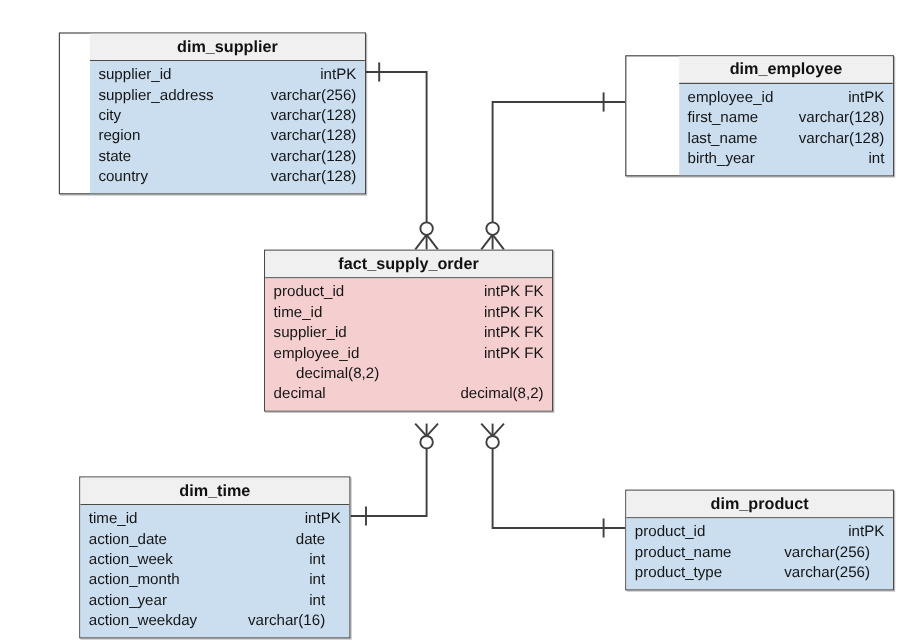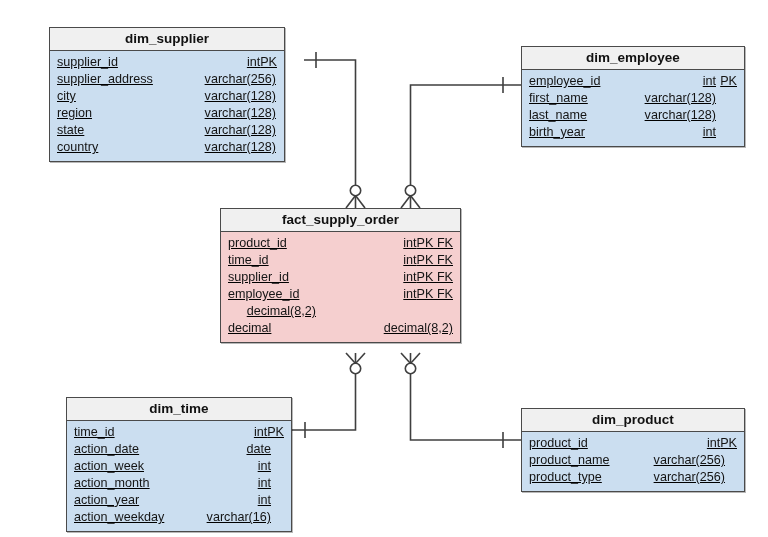--- a/index.html
+++ b/index.html
@@ -39,21 +39,20 @@
     font-weight: bold;
     color: #111111;
     background: #f0f0f0;
     border-bottom: 1.4px solid #4a4a4a;
     white-space: nowrap;
     overflow: hidden;
   }
   .entity-body {
     box-sizing: border-box;
     padding: 4px 0 4px 0;
-    text-decoration: underline;
   }
   .entity.blue .entity-body { background: #cbdef0; }
   .entity.pink .entity-body { background: #f5cfcf; }
   .attr-row {
     display: flex;
     align-items: baseline;
     height: 17px;
     font-size: 12.6px;
     color: #141414;
     white-space: nowrap;
@@ -132,21 +131,21 @@
           <circle cx="410.5" cy="368.5" r="5.2" fill="#ffffff"></circle>
           <path d="M 410.5 363.5 L 401 353"></path>
           <path d="M 410.5 363.5 L 410.5 353"></path>
           <path d="M 410.5 363.5 L 420 353"></path>
         </g>
       </g>
 
     </g>
   </svg>
 
-  <div class="entity blue supplier" style="left:49px; top:27px; width:236px;">
+  <div class="entity blue supplier" style="left:49px; top:27px; width:256px;padding-left:25px;">
     <div class="entity-header">dim_supplier</div>
     <div class="entity-body">
       <div class="attr-row">
         <span class="attr-name">supplier_id</span>
         <span class="attr-type">int</span>
         <span class="attr-key">PK</span>
       </div>
       <div class="attr-row">
         <span class="attr-name">supplier_address</span>
         <span class="attr-type">varchar(256)</span>
@@ -168,21 +167,21 @@
         <span class="attr-key"></span>
       </div>
       <div class="attr-row">
         <span class="attr-name">country</span>
         <span class="attr-type">varchar(128)</span>
         <span class="attr-key"></span>
       </div>
     </div>
   </div>
 
-  <div class="entity blue employee" style="left:521px; top:46px; width:224px;">
+  <div class="entity blue employee" style="left:521px; top:46px; width:224px;padding-left:44px;">
     <div class="entity-header">dim_employee</div>
     <div class="entity-body">
       <div class="attr-row">
         <span class="attr-name">employee_id</span>
         <span class="attr-type">int</span>
         <span class="attr-key">PK</span>
       </div>
       <div class="attr-row">
         <span class="attr-name">first_name</span>
         <span class="attr-type">varchar(128)</span>

